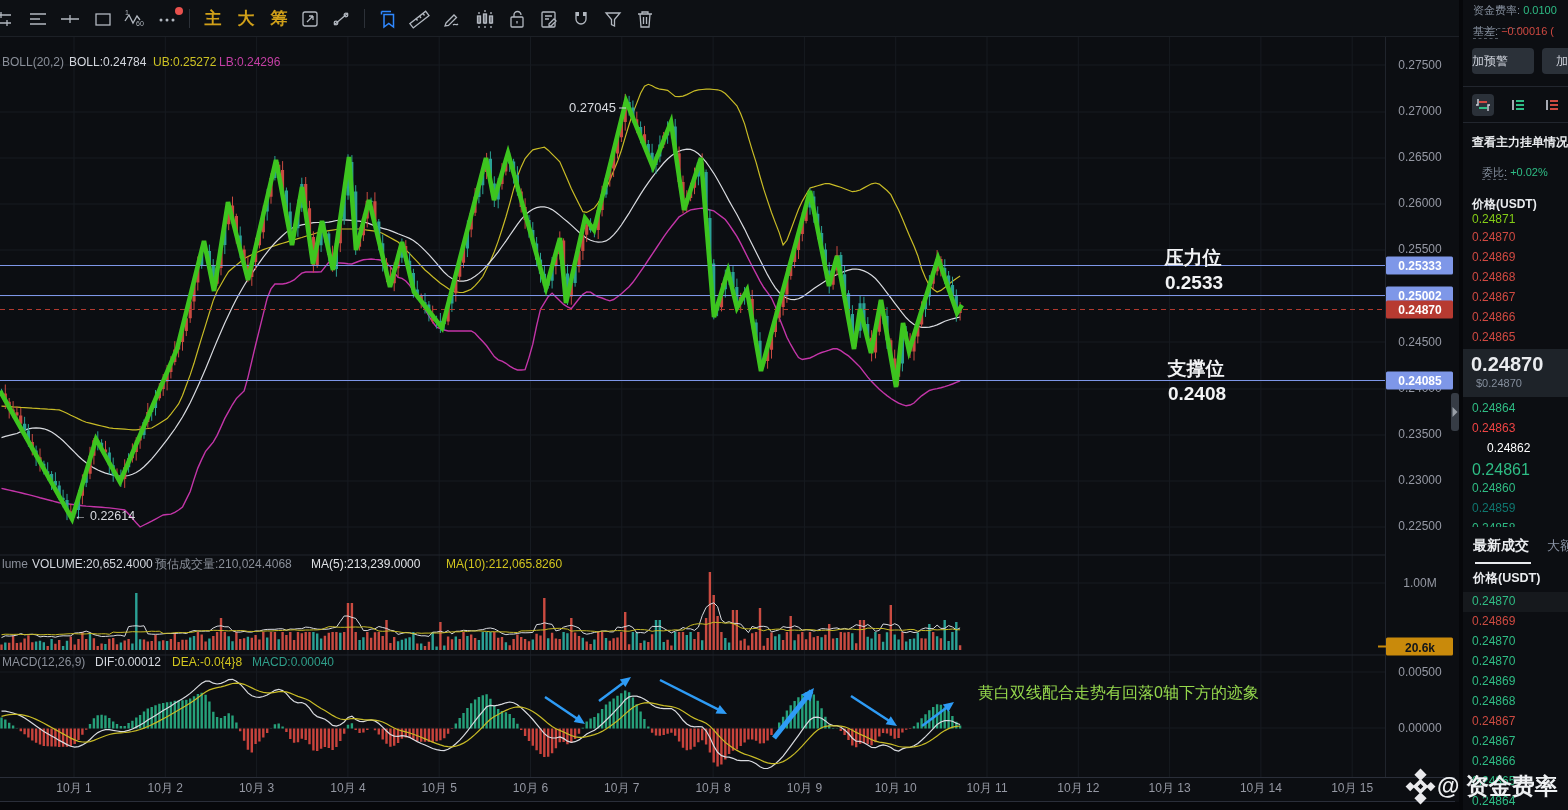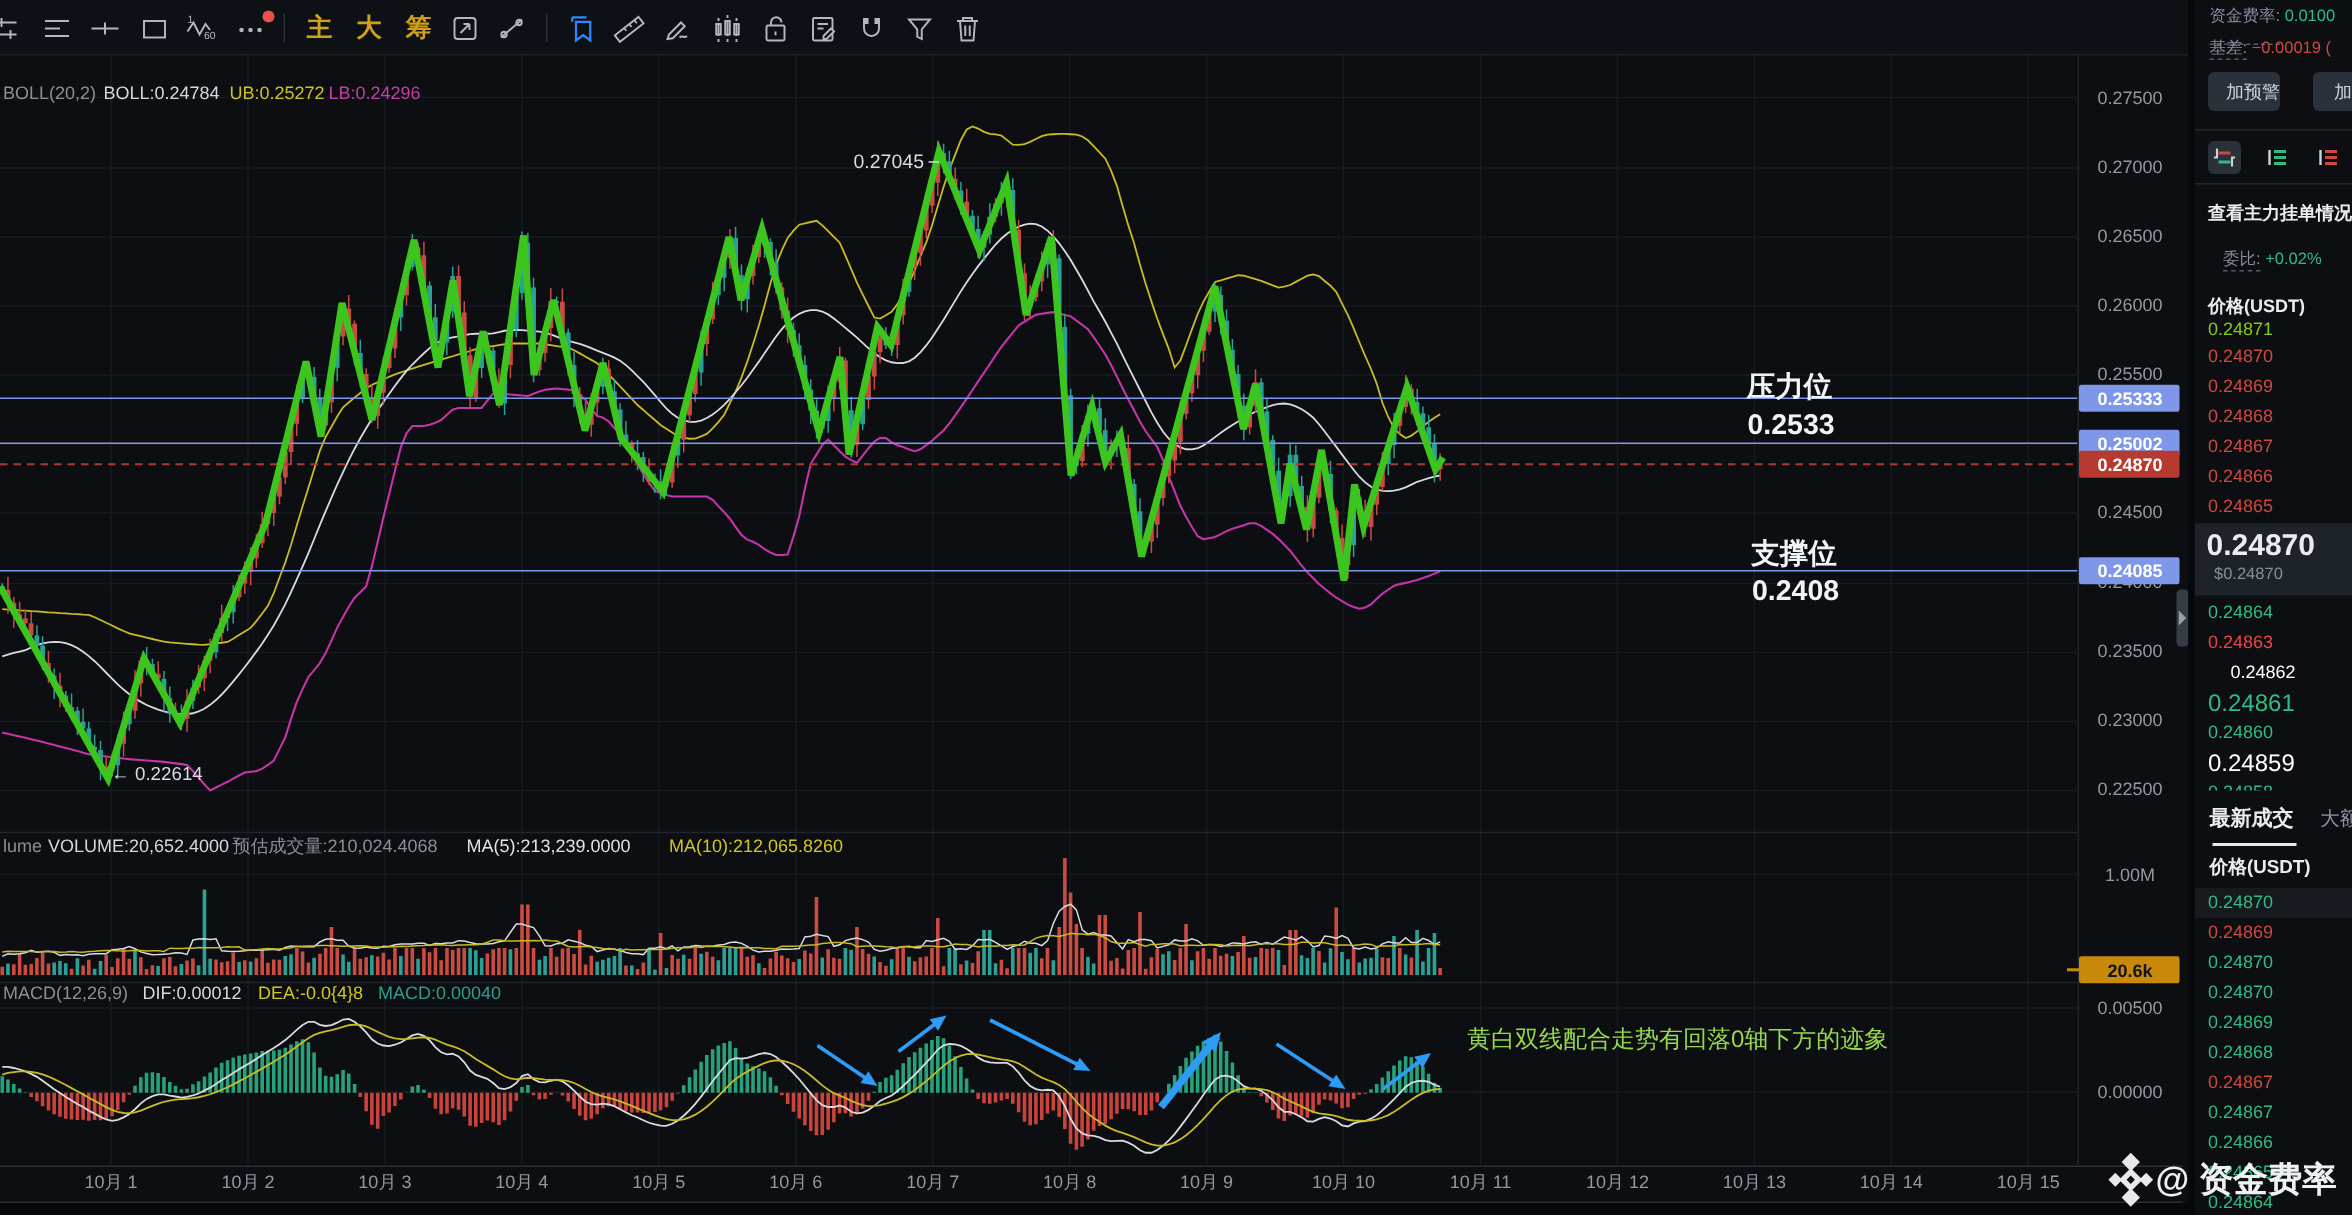--- a/index.html
+++ b/index.html
@@ -210,22 +210,22 @@
 <text x="1197" y="400" font-size="19" fill="#f2f3f5" text-anchor="middle" font-weight="bold" font-family="Liberation Sans, sans-serif">0.2408</text>
 <text x="616" y="112" font-size="13" fill="#d8dae0" text-anchor="end" font-weight="normal" font-family="Liberation Sans, sans-serif">0.27045</text>
 <line x1="619" y1="108" x2="626" y2="108" stroke="#d8dae0" stroke-width="1"></line>
 <text x="74" y="520" font-size="12.5" fill="#d8dae0" text-anchor="start" font-weight="normal" font-family="Liberation Sans, sans-serif">← 0.22614</text>
 <text x="978" y="698" font-size="16" fill="#95d84c" text-anchor="start" font-weight="normal" font-family="Liberation Sans, sans-serif">黄白双线配合走势有回落0轴下方的迹象</text>
 <rect x="1451" y="393" width="8" height="38" rx="3" fill="#363c45"></rect>
 <path d="M1452.5 407 l5 5 l-5 5z" fill="#9aa0a8"></path>
     </svg>
 <div id="sidebar" style="position:absolute;left:1459px;top:0;width:109px;height:810px;background:#0c0e12;overflow:hidden;z-index:10;border-left:4px solid #06070a">
       <div style="position:absolute;left:10px;top:3px;width:120px;font-size:11px;white-space:nowrap"><span style="color:#848e9c;border-bottom:1px dashed #555c66;padding-bottom:12px">资金费率:</span> <span style="color:#2ebd85">0.0100</span></div>
-      <div style="position:absolute;left:10px;top:24px;width:120px;font-size:11px;white-space:nowrap"><span style="color:#848e9c;border-bottom:1px dashed #555c66;padding-bottom:1px">基差:</span> <span style="color:#cf4941">−0.00019 (</span></div>
-      <div style="position:absolute;left:9px;top:48px;width:48px;height:26px;background:#2b3139;border-radius:4px;color:#cfd3dc;font-size:12px;text-align:right;line-height:26px">加预警</div>
+      <div style="position:absolute;left:10px;top:24px;width:120px;font-size:11px;white-space:nowrap"><span style="color:#848e9c;border-bottom:1px dashed #555c66;padding-bottom:1px">基差:</span> <span style="color:#cf4941">−0.00016 (</span></div>
+      <div style="position:absolute;left:9px;top:48px;width:62px;height:26px;background:#2b3139;border-radius:4px;color:#cfd3dc;font-size:12px;text-align:left;line-height:26px">加预警</div>
       <div style="position:absolute;left:79px;top:48px;width:40px;height:26px;background:#2b3139;border-radius:4px;color:#cfd3dc;font-size:12px;text-align:center;line-height:26px">加</div>
       <div style="position:absolute;left:0;top:86px;width:120px;height:1px;background:#22262e"></div>
       <div style="position:absolute;left:9px;top:94px;width:22px;height:22px;background:#2b3139;border-radius:4px;"><svg width="22" height="22" viewBox="0 0 22 22">
           <path d="M7 8h8" stroke="#cf4941" stroke-width="2"></path>
           <path d="M7 14h8" stroke="#2ebd85" stroke-width="2"></path>
           <path d="M6 5v6h-2M16 17v-6h2" stroke="#cfd3dc" stroke-width="1.4" fill="none"></path>
         </svg></div>
       <div style="position:absolute;left:45px;top:94px;width:22px;height:22px;"><svg width="22" height="22" viewBox="0 0 22 22">
           <path d="M8 7h8M8 11h8M8 15h8" stroke="#2ebd85" stroke-width="2"></path>
           <path d="M5 6v10" stroke="#cfd3dc" stroke-width="1.6"></path>
@@ -246,21 +246,21 @@
       <div style="position:absolute;left:9px;top:310px;font-size:12px;color:#cf4941">0.24866</div>
       <div style="position:absolute;left:9px;top:330px;font-size:12px;color:#cf4941">0.24865</div>
       <div style="position:absolute;left:0;top:349px;width:120px;height:48px;background:#1e2329"></div>
       <div style="position:absolute;left:8px;top:353px;font-size:20px;font-weight:bold;color:#eaecef">0.24870</div>
       <div style="position:absolute;left:13px;top:377px;font-size:11px;color:#848e9c">$0.24870</div>
       <div style="position:absolute;left:9px;top:401px;font-size:12px;color:#2ebd85">0.24864</div>
       <div style="position:absolute;left:9px;top:421px;font-size:12px;color:#ef4444">0.24863</div>
       <div style="position:absolute;left:24px;top:441px;font-size:12px;color:#ffffff">0.24862</div>
       <div style="position:absolute;left:9px;top:461px;font-size:16px;color:#2ebd85">0.24861</div>
       <div style="position:absolute;left:9px;top:481px;font-size:12px;color:#2ebd85">0.24860</div>
-      <div style="position:absolute;left:9px;top:501px;font-size:16px;color:#ffffff">0.24859</div>
+      <div style="position:absolute;left:9px;top:501px;font-size:12px;color:#0f766e">0.24859</div>
       <div style="position:absolute;left:9px;top:521px;font-size:12px;color:#2ebd85">0.24858</div>
       <div style="position:absolute;left:0;top:527px;width:120px;height:10px;background:#0c0e12"></div>
       <div style="position:absolute;left:10px;top:537px;font-size:14px;font-weight:bold;color:#eaecef;white-space:nowrap">最新成交 <span style="font-weight:normal;font-size:13px;color:#8b95a7;margin-left:14px">大额</span></div>
       <div style="position:absolute;left:12px;top:562px;width:56px;height:2px;background:#e8eaee"></div>
       <div style="position:absolute;left:10px;top:570px;font-size:12.5px;font-weight:bold;color:#eaecef">价格(USDT)</div>
       <div style="position:absolute;left:0;top:592px;width:120px;height:20px;background:#16191d"></div>
       <div style="position:absolute;left:9px;top:594px;font-size:12px;color:#2ebd85">0.24870</div>
       <div style="position:absolute;left:9px;top:614px;font-size:12px;color:#cf4941">0.24869</div>
       <div style="position:absolute;left:9px;top:634px;font-size:12px;color:#2ebd85">0.24870</div>
       <div style="position:absolute;left:9px;top:654px;font-size:12px;color:#2ebd85">0.24870</div>

